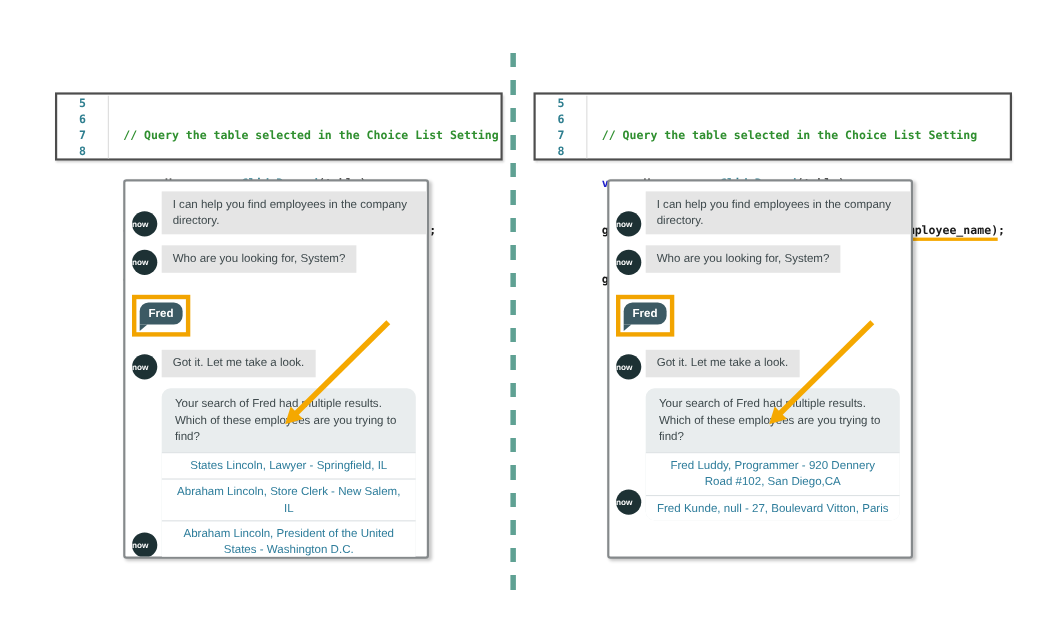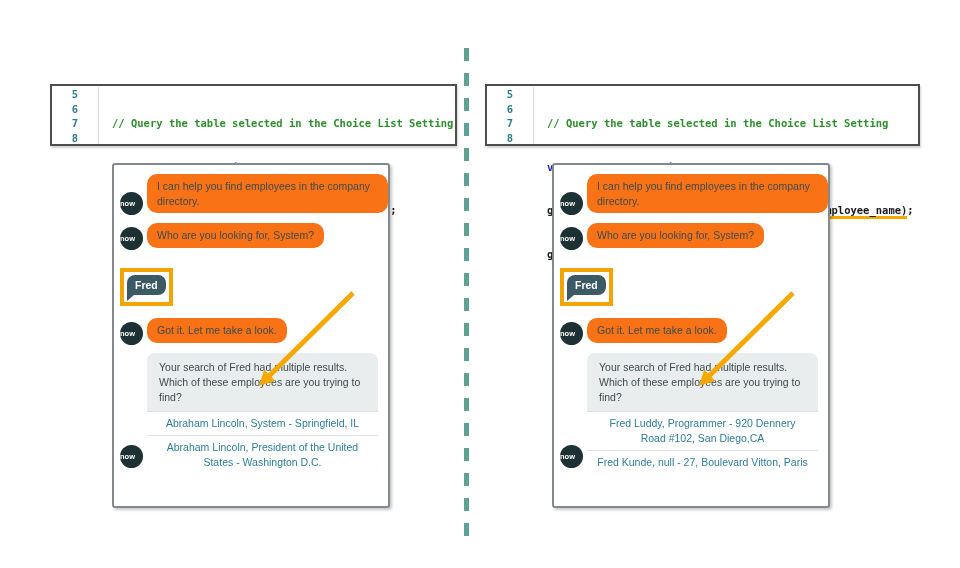--- a/index.html
+++ b/index.html
@@ -33,21 +33,21 @@
     box-shadow:2px 2px 3px rgba(0,0,0,0.22);}
   .chat-left{left:112px;}
   .chat-right{left:552px;}
 
   .arrow{position:absolute;left:0;top:0;z-index:5;pointer-events:none;}
 
   .bot-row{display:flex;align-items:flex-end;margin-bottom:10px;position:relative;z-index:1;}
   .avatar{flex:0 0 23px;width:23px;height:23px;border-radius:50%;background:#1d3134;
     color:#fff;display:flex;align-items:center;
     font-size:7.5px;font-weight:bold;margin-right:4px;margin-bottom:-2px;}
-  .bot-bubble{background:#f97316;border-radius:10px;padding:5px 10px;
+  .bot-bubble{background:#e5e5e5;border-radius:0;padding:5px 10px;
     font-size:10.5px;color:#3f4a4d;line-height:1.4;max-width:222px;}
 
   .user-row{display:flex;justify-content:flex-start;margin:10px 4px 12px 0;position:relative;z-index:1;}
   .highlight-frame{border:4px solid #f2a400;padding:3px 3px 7px 3px;background:#fff;}
   .user-bubble{position:relative;background:#3c5a64;color:#fff;border-radius:8px 8px 8px 0;
     padding:4px 8px;font-size:10.5px;font-weight:bold;}
   .user-bubble::after{content:"";position:absolute;left:0;bottom:-6px;width:0;height:0;
     border-top:6px solid #3c5a64;border-right:7px solid transparent;}
 
   .card-row{display:flex;align-items:flex-end;position:relative;z-index:1;}
@@ -128,21 +128,22 @@
       </div>
     <div class="bot-bubble">Got it. Let me take a look.</div>
   </div>
 
   <div class="card-row">
     <div class="avatar">
         <span>now</span>
       </div>
     <div class="results-card">
       <div class="card-question">Your search of Fred had multiple results. Which of these employees are you trying to find?</div>
-      <div class="option">Abraham Lincoln, System - Springfield, IL</div>
+      <div class="option">States Lincoln, Lawyer - Springfield, IL</div>
+      <div class="option">Abraham Lincoln, Store Clerk - New Salem, IL</div>
       <div class="option">Abraham Lincoln, President of the United States - Washington D.C.</div>
     </div>
   </div>
 
 </div>
 
 <div class="chat-panel chat-right">
   <svg class="arrow" width="278" height="345" viewBox="0 0 278 345">
     <defs>
       <marker id="ah-r" markerUnits="userSpaceOnUse" markerWidth="16" markerHeight="16" refX="4" refY="8" orient="auto">

